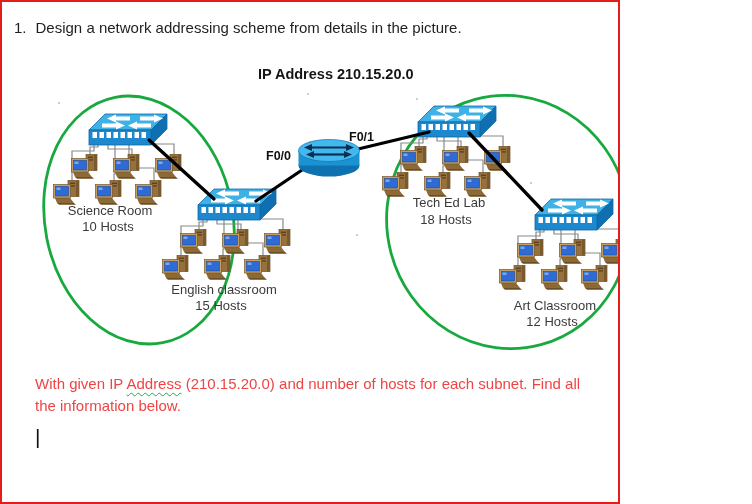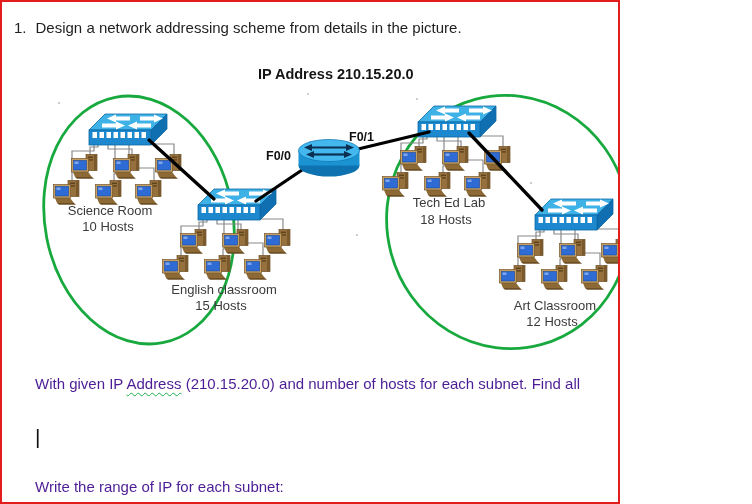--- a/index.html
+++ b/index.html
@@ -4,21 +4,21 @@
 <style>
   html,body{margin:0;padding:0;background:#fff;}
   .page{
     position:relative;width:620px;height:504px;box-sizing:border-box;
     background:#ffffff;border:2px solid #e31c1c;overflow:hidden;
     font-family:"Liberation Sans",sans-serif;color:#1c1c1c;
   }
   .title{position:absolute;left:12px;top:16px;font-size:15px;line-height:20px;color:#1f1f1f;}
   .title .num{display:inline-block;margin-right:9px;}
   .diagram{position:absolute;left:0;top:0;width:752px;height:504px;}
-  .para{position:absolute;left:33px;font-size:15px;line-height:22px;color:#4c1d95;}
+  .para{position:absolute;left:33px;font-size:15px;line-height:22px;color:#ef4444;}
   .misspell{
     text-decoration:underline;text-decoration-style:wavy;
     text-decoration-color:#1db04a;text-decoration-thickness:1px;text-underline-offset:3px;
   }
   .caret{position:absolute;left:33px;top:424px;font-size:21px;font-weight:400;color:#111;line-height:22px;}
   svg text{font-family:"Liberation Sans",sans-serif;}
   .sublabel{font-size:13px;fill:#3a3a3a;}
   .portlabel{font-size:12.5px;font-weight:bold;fill:#111;}
   .ipheading{font-size:14.5px;font-weight:bold;fill:#151515;}
 </style>
@@ -132,19 +132,19 @@
       <text class="sublabel" x="219" y="308">15 Hosts</text>
       <text class="sublabel" x="447" y="204.5">Tech Ed Lab</text>
       <text class="sublabel" x="444" y="222">18 Hosts</text>
       <text class="sublabel" x="553" y="307.5">Art Classroom</text>
       <text class="sublabel" x="550" y="324">12 Hosts</text>
     </g>
   </svg>
 
   <div class="para" style="top:371px;width:660px;">
     <div><span>With given IP </span><span class="misspell">Address</span><span> (210.15.20.0) and number of hosts for each subnet. Find all</span></div>
+    <div>the information below.</div>
   </div>
 
   <div class="caret">|</div>
 
-  <div class="para" style="top:474px;width:660px;">Write the range of IP for each subnet:</div>
 
 </div>
 
 </body></html>

